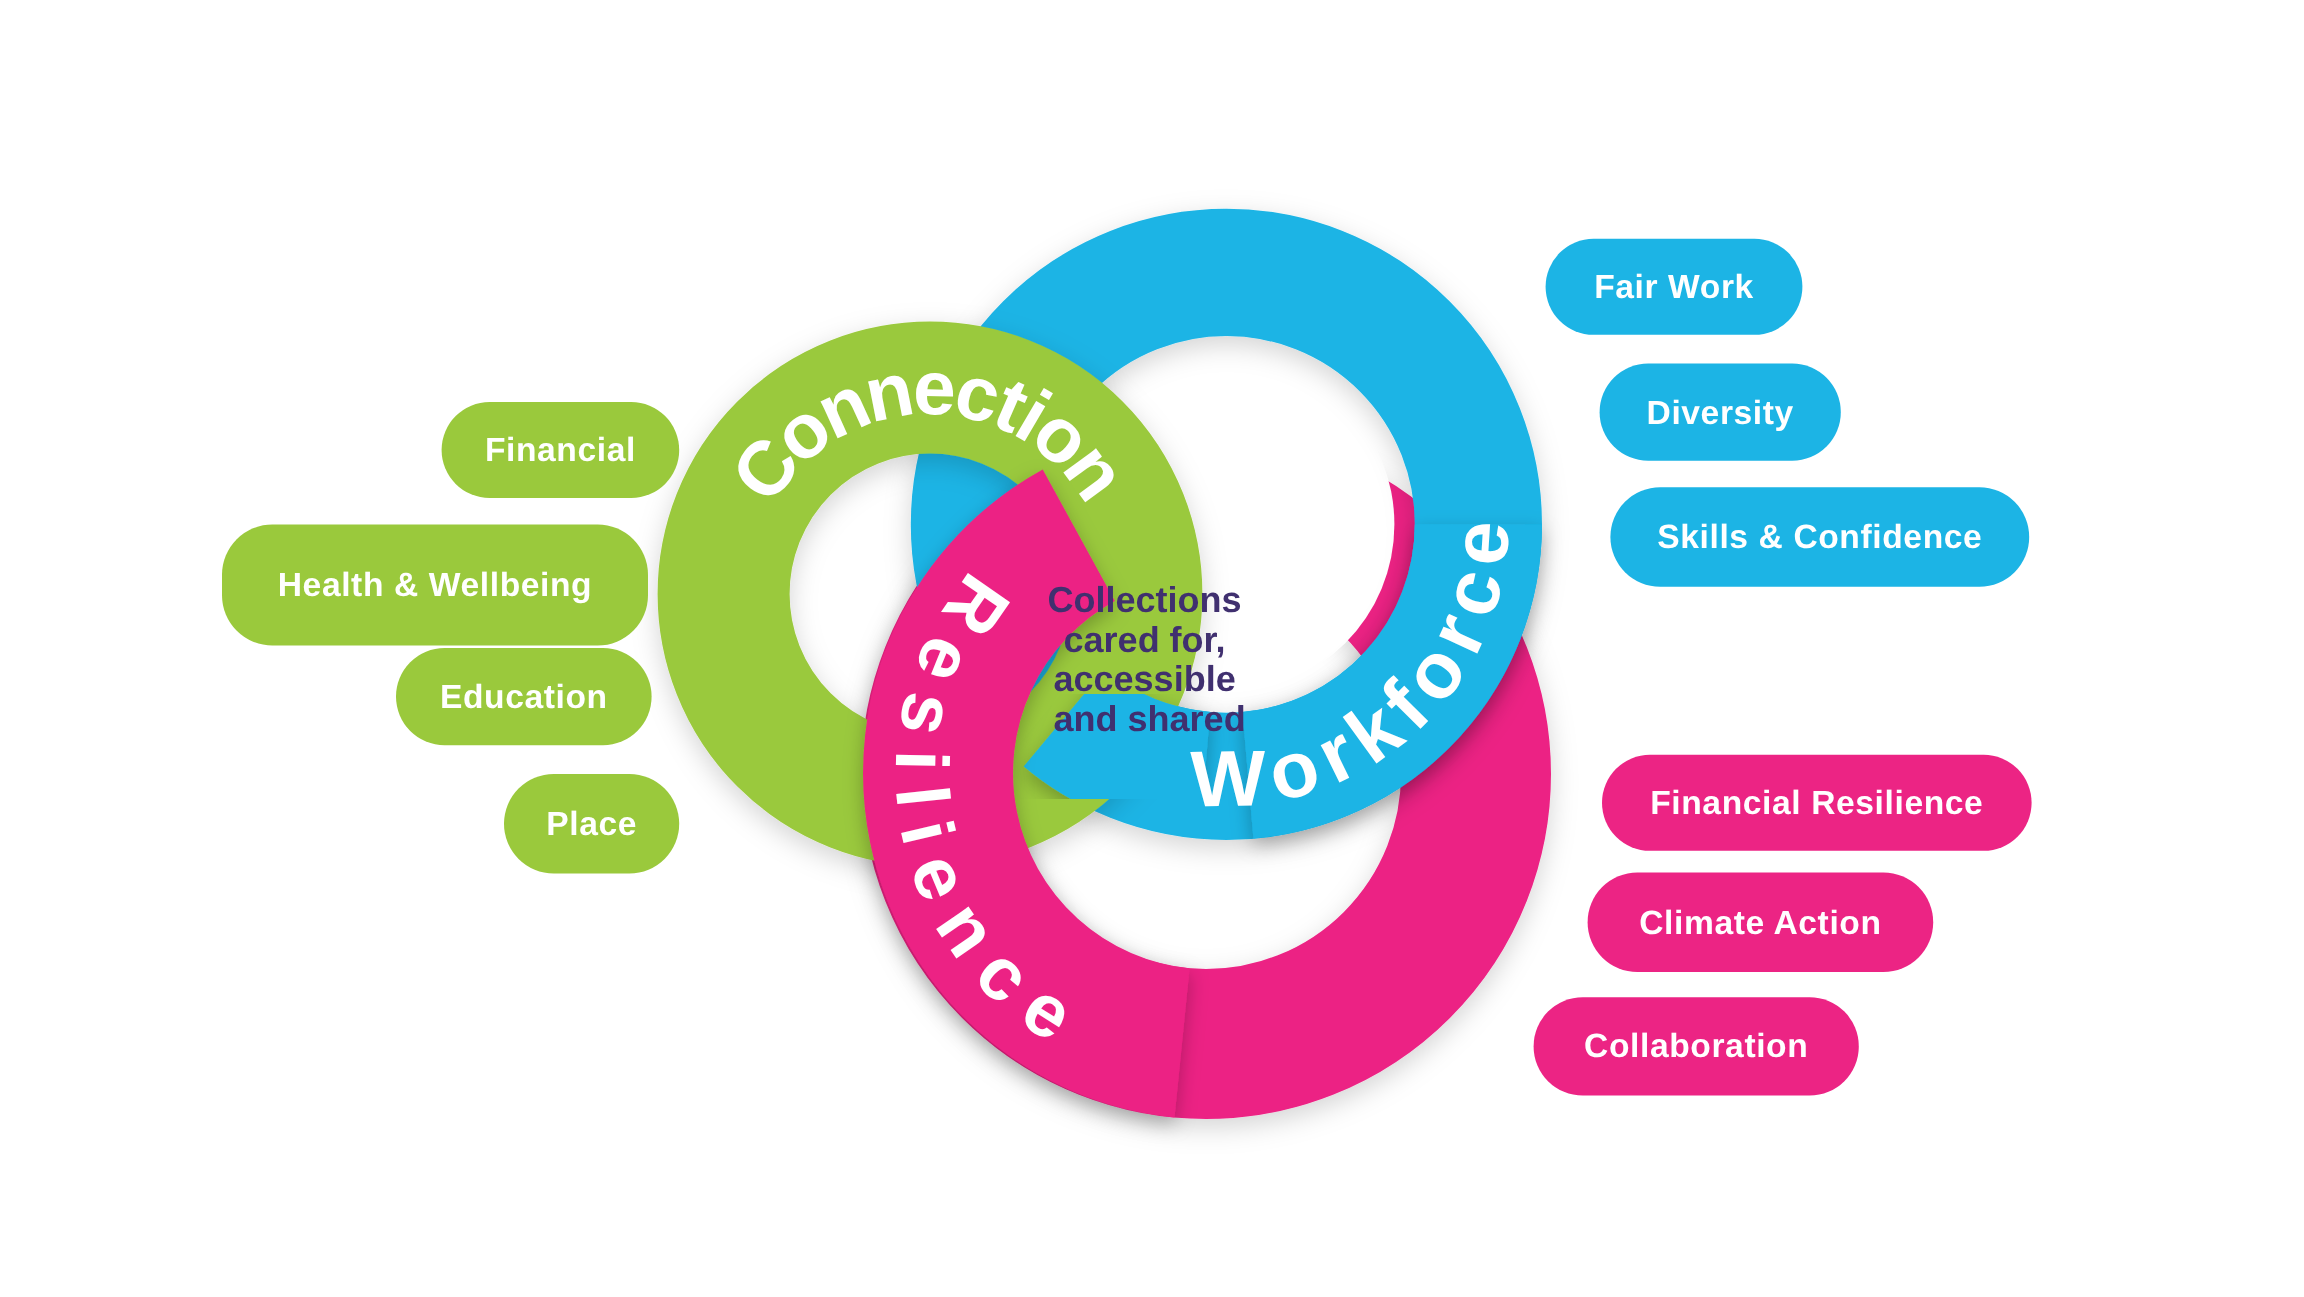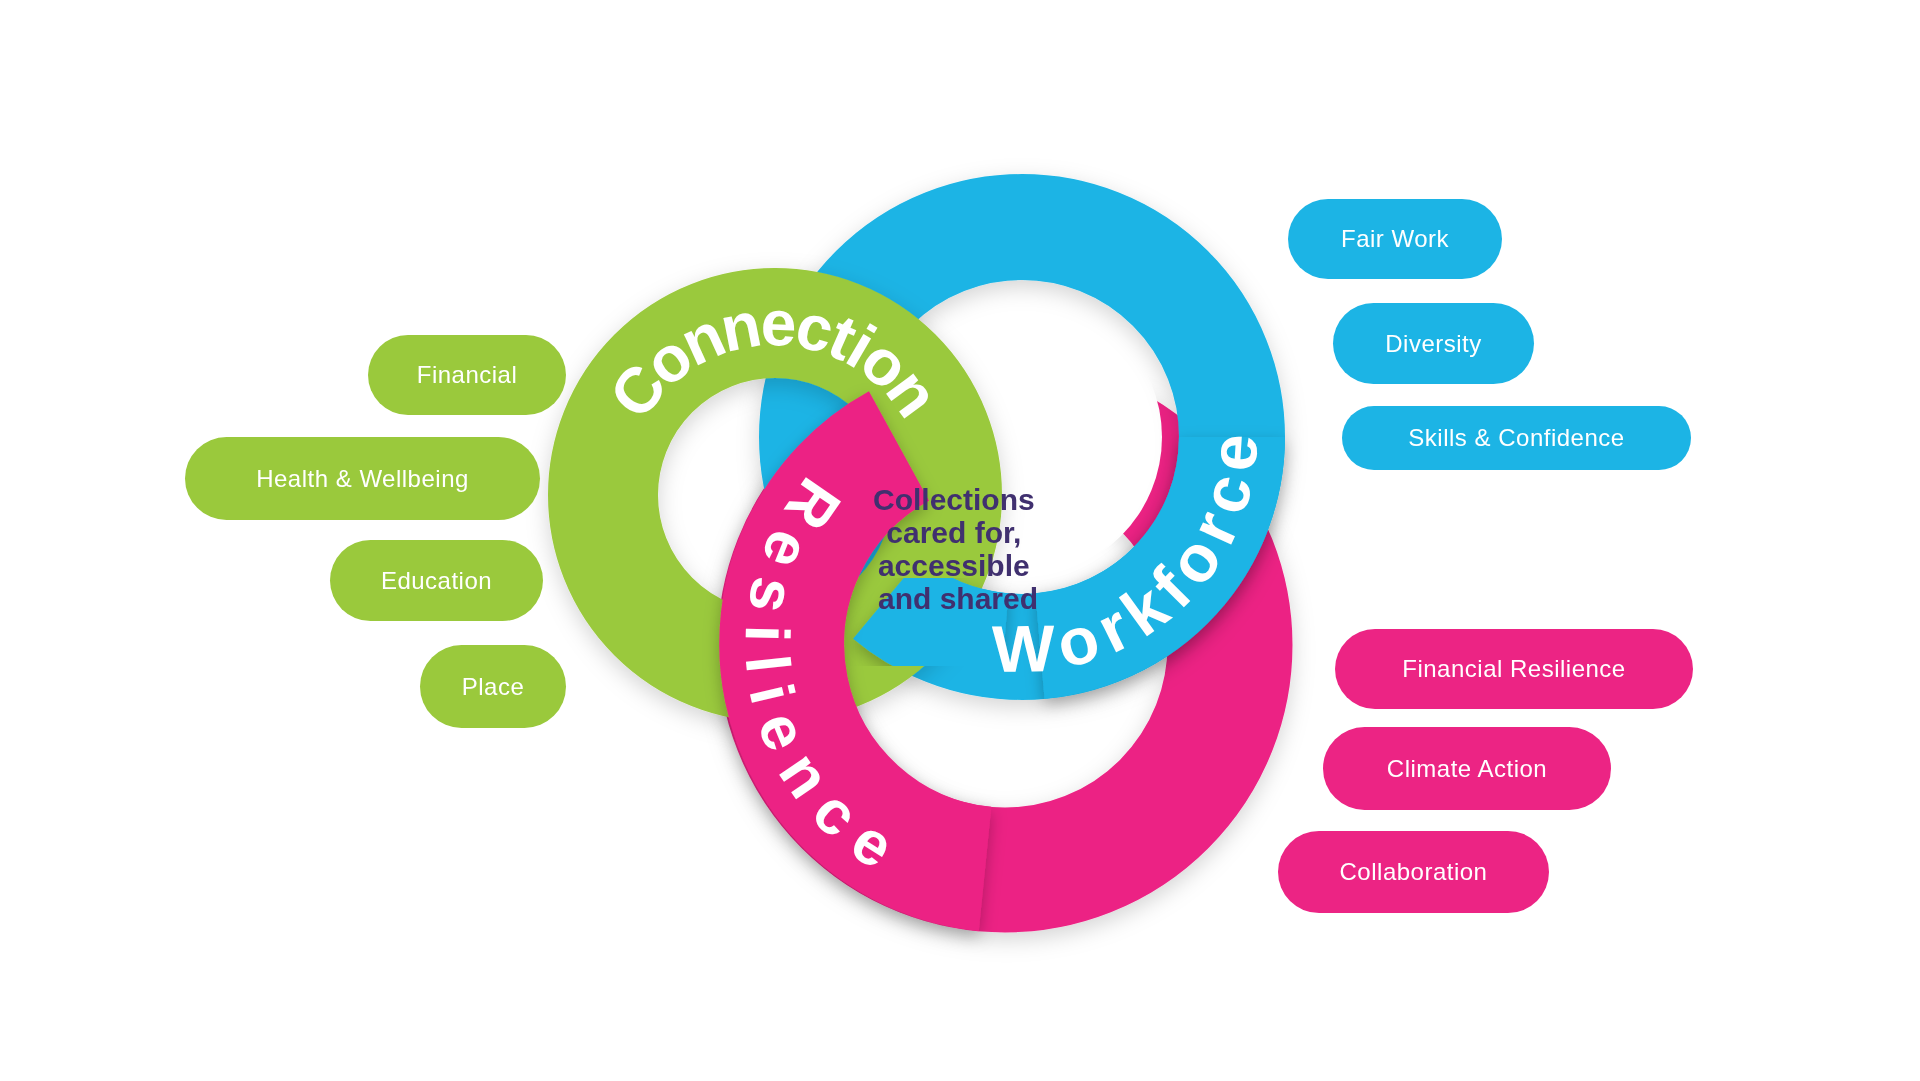--- a/index.html
+++ b/index.html
@@ -20,22 +20,22 @@
     left: 0;
     top: 0;
   }
   .pill {
     position: absolute;
     display: flex;
     align-items: center;
     justify-content: center;
     border-radius: 42px;
     color: #ffffff;
-    font-size: 24px;
-    font-weight: normal;
+    font-size: 28px;
+    font-weight: bold;
     letter-spacing: 0.5px;
     white-space: nowrap;
     line-height: 1;
   }
   .ring-label {
     fill: #ffffff;
     font-family: "Liberation Sans", sans-serif;
     font-weight: bold;
   }
   .center-caption {
@@ -89,25 +89,25 @@
 
     <text class="center-caption" fill="#40306F">
       <tspan x="958" y="510">Collections</tspan>
       <tspan x="958" y="543">cared for,</tspan>
       <tspan x="958" y="576">accessible</tspan>
       <tspan x="958" y="609">and shared</tspan>
     </text>
   </svg>
 
   <div class="pill" style="left: 368px; top: 335px; width: 198px; height: 80px; background-color: rgb(154, 201, 60);">Financial</div>
-  <div class="pill" style="left: 185px; top: 437px; width: 355px; height: 83px; background-color: rgb(154, 201, 60);">Health &amp; Wellbeing</div>
+  <div class="pill" style="left: 185px; top: 437px; width: 355px; height: 101px; background-color: rgb(154, 201, 60);">Health &amp; Wellbeing</div>
   <div class="pill" style="left: 330px; top: 540px; width: 213px; height: 81px; background-color: rgb(154, 201, 60);">Education</div>
   <div class="pill" style="left: 420px; top: 645px; width: 146px; height: 83px; background-color: rgb(154, 201, 60);">Place</div>
 
   <div class="pill" style="left: 1288px; top: 199px; width: 214px; height: 80px; background-color: rgb(28, 180, 229);">Fair Work</div>
   <div class="pill" style="left: 1333px; top: 303px; width: 201px; height: 81px; background-color: rgb(28, 180, 229);">Diversity</div>
-  <div class="pill" style="left: 1342px; top: 406px; width: 349px; height: 64px; background-color: rgb(28, 180, 229);">Skills &amp; Confidence</div>
+  <div class="pill" style="left: 1342px; top: 406px; width: 349px; height: 83px; background-color: rgb(28, 180, 229);">Skills &amp; Confidence</div>
 
   <div class="pill" style="left: 1335px; top: 629px; width: 358px; height: 80px; background-color: rgb(236, 36, 132);">Financial Resilience</div>
   <div class="pill" style="left: 1278px; top: 831px; width: 271px; height: 82px; background-color: rgb(236, 36, 132);">Collaboration</div>
   <div class="pill" style="left: 1323px; top: 727px; width: 288px; height: 83px; background-color: rgb(236, 36, 132);">Climate Action</div>
 
 </div>
 
 </body></html>

